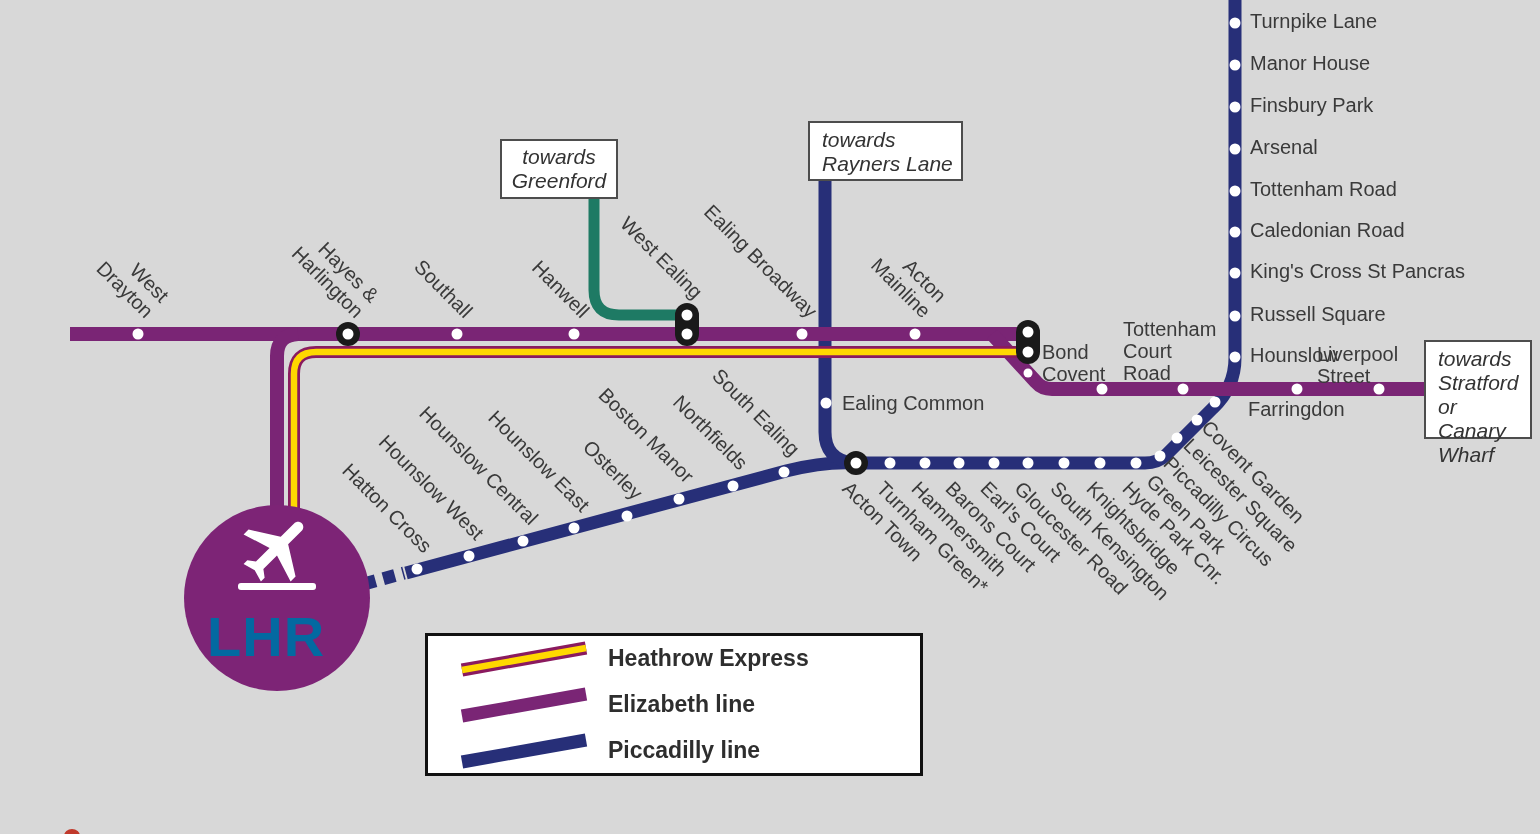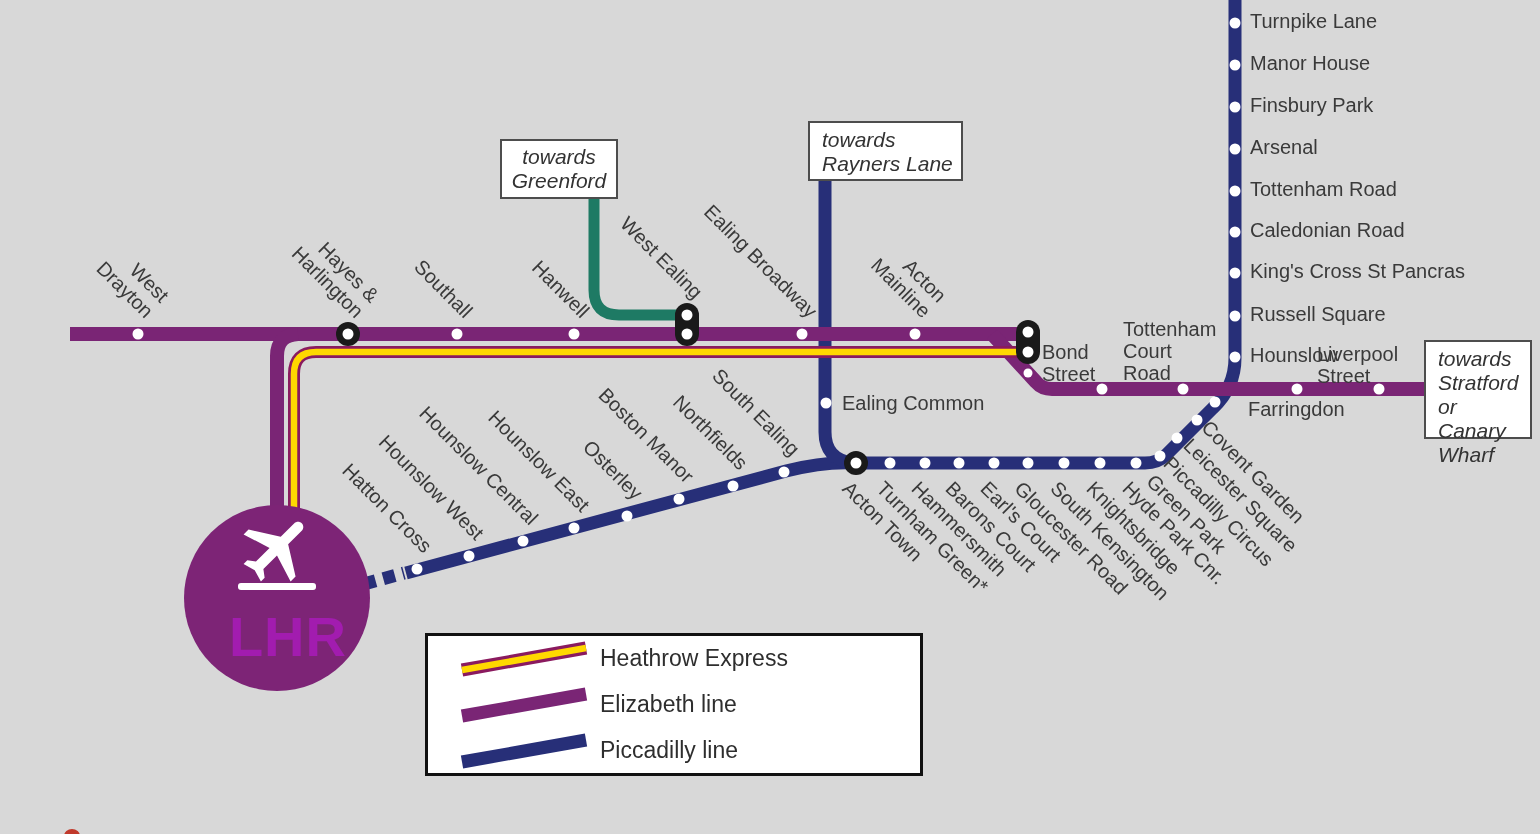--- a/index.html
+++ b/index.html
@@ -25,23 +25,23 @@
   .bold-title{font-weight:bold;font-size:27px;line-height:31px;color:#2E2E2E;}
   .towards-box{position:absolute;z-index:4;background:#FFFFFF;border:2px solid #4D4D4D;
     font-style:italic;font-size:21px;line-height:24px;color:#333;white-space:pre-line;
     box-sizing:border-box;}
   .tb-center{display:flex;align-items:center;justify-content:center;text-align:center;}
   .tb-left{padding:5px 8px 4px 12px;}
   #legend{position:absolute;left:425px;top:633px;width:498px;height:143px;z-index:4;
     background:#FFFFFF;border:3px solid #111;box-sizing:border-box;
     display:flex;flex-direction:column;justify-content:center;gap:4px;padding-left:26px;}
   .legend-row{display:flex;align-items:center;height:42px;}
-  .legend-label{margin-left:6px;font-size:23px;font-weight:normal;color:#2E2E2E;}
-  #lhr-code{position:absolute;z-index:3;left:207px;top:604px;width:140px;text-align:right;
-    color:#a21caf;font-weight:bold;font-size:56px;letter-spacing:1px;}
+  .legend-label{margin-left:14px;font-size:23px;font-weight:bold;color:#2E2E2E;}
+  #lhr-code{position:absolute;z-index:3;left:207px;top:604px;width:140px;text-align:left;
+    color:#0369a1;font-weight:bold;font-size:56px;letter-spacing:1px;}
 </style>
 </head>
 <body>
 
 <div id="stage">
 
   <svg id="mapsvg" width="1540" height="834" viewBox="0 0 1540 834">
 
     <path d="M364,584 L404,573" fill="none" stroke-dasharray="12 8" stroke-width="13" style="stroke:var(--c-piccadilly,#272F78)"></path>
     <path d="M406,573 L786,471 Q825,461 856,463 L1145,463 Q1158,463 1166,455 L1213,408 Q1235,387 1235,358 L1235,0" fill="none" stroke-width="13" stroke-linejoin="round" style="stroke:var(--c-piccadilly,#272F78)"></path>
@@ -166,21 +166,21 @@
   <div class="lbl vlist" style="left:1250px;top:52px">Manor House</div>
   <div class="lbl vlist" style="left:1250px;top:94px">Finsbury Park</div>
   <div class="lbl vlist" style="left:1250px;top:136px">Arsenal</div>
   <div class="lbl vlist" style="left:1250px;top:178px">Tottenham Road</div>
   <div class="lbl vlist" style="left:1250px;top:219px">Caledonian Road</div>
   <div class="lbl vlist" style="left:1250px;top:260px">King's Cross St Pancras</div>
   <div class="lbl vlist" style="left:1250px;top:303px">Russell Square</div>
   <div class="lbl vlist" style="left:1250px;top:344px">Hounslow</div>
 
   <div class="lbl ctr" style="left:1042px;top:341px;width:120px">Bond
-Street</div>
+Covent</div>
   <div class="lbl ctr" style="left:1123px;top:318px;width:120px">Tottenham
 Court
 Road</div>
   <div class="lbl" style="left:1248px;top:398px">Farringdon</div>
   <div class="lbl ctr" style="left:1317px;top:343px;width:120px">Liverpool
 Street</div>
   <div class="lbl" style="left:842px;top:392px">Ealing Common</div>
 
   <div class="towards-box tb-center" style="left:500px;top:139px;width:118px;height:60px">towards
 Greenford</div>

